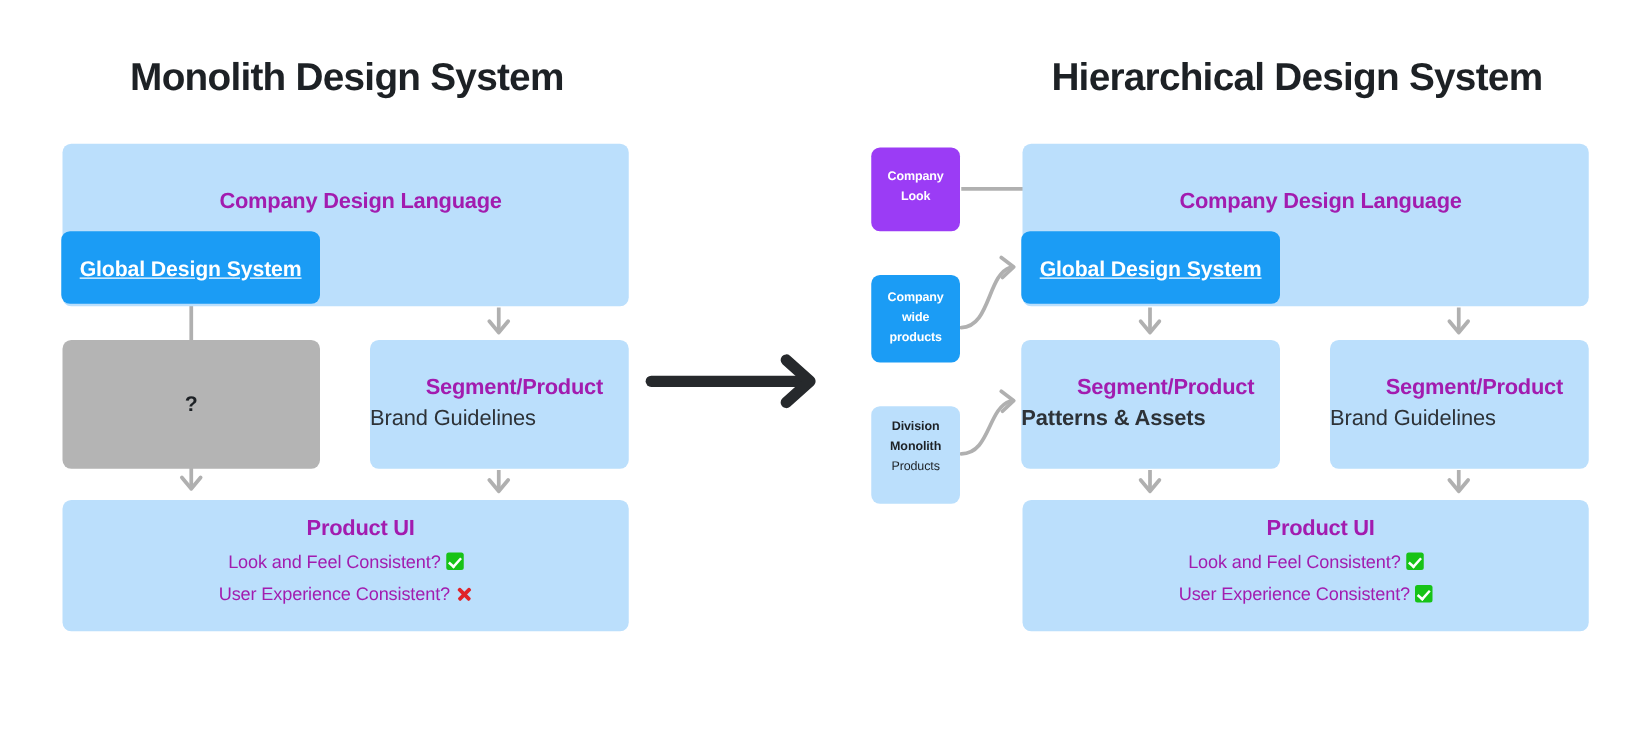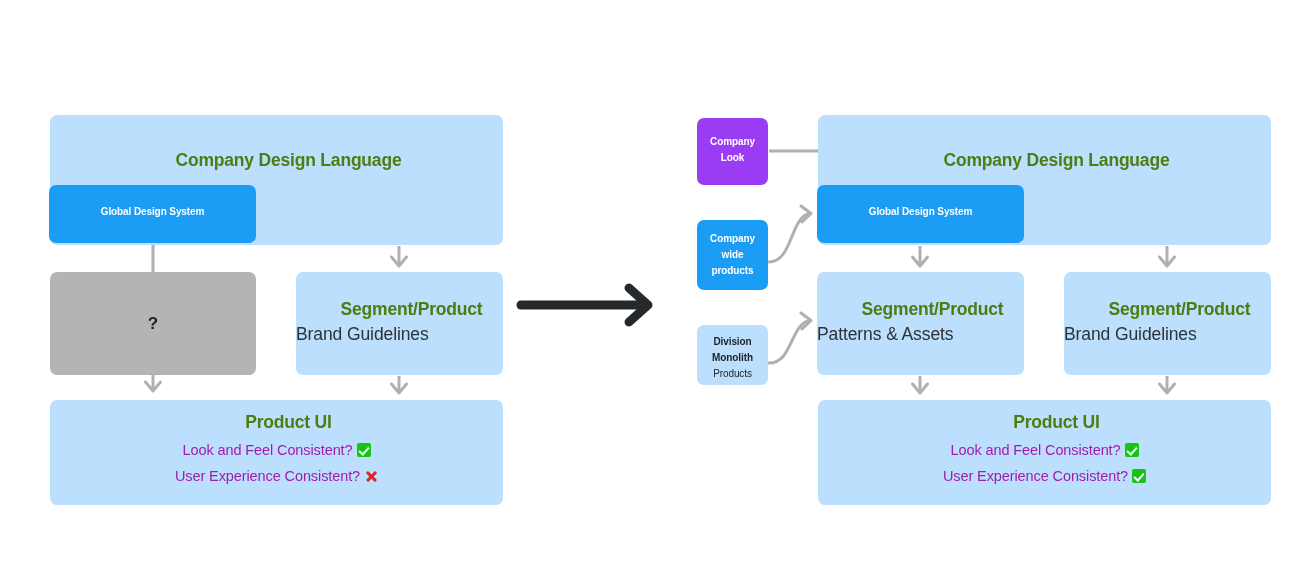--- a/index.html
+++ b/index.html
@@ -40,37 +40,38 @@
     box-sizing: border-box;
   }
   .lightblue { background: #bbdffc; }
   .brightblue { background: #1b9cf5; }
   .purple { background: #9b3cf5; }
   .gray { background: #b4b4b4; }
 
   .box-title {
     font-weight: bold;
     font-size: 17.5px;
-    color: #4d7c0f;
+    color: #a21caf;
     letter-spacing: -0.2px;
     text-align: center;
     padding-left: 24px;
   }
   .box-sub {
     font-size: 17.5px;
     color: #2d3237;
     text-align: left;
     letter-spacing: -0.1px;
   }
   .chip-label {
     font-weight: bold;
-    font-size: 10px;
+    font-size: 17px;
     color: #ffffff;
     text-align: center;
     letter-spacing: -0.1px;
+    text-decoration: underline;
   }
   .mini-label {
     font-size: 10px;
     font-weight: bold;
     color: #ffffff;
     text-align: center;
     line-height: 16px;
     letter-spacing: -0.1px;
   }
   .mini-label.dark { color: #1d2125; }
@@ -128,20 +129,22 @@
     width: 1315px;
     height: 588px;
     pointer-events: none;
   }
 </style>
 </head>
 <body>
 
 <div class="stage">
 
+  <div class="panel-title" id="title-left">Monolith Design System</div>
+  <div class="panel-title" id="title-right">Hierarchical Design System</div>
 
   <svg class="overlay" viewBox="0 0 1315 588">
     <defs>
       <marker id="ah-gray" markerWidth="9" markerHeight="9" refX="3.2" refY="4.5" orient="auto" markerUnits="strokeWidth">
         <path d="M0.6,1.1 L5.2,4.5 L0.6,7.9" fill="none" stroke="#b0b0b0" stroke-width="1.25" stroke-linecap="round" stroke-linejoin="round"></path>
       </marker>
     </defs>
 
     <g>
       <line x1="153" y1="243" x2="153" y2="391" stroke="#b0b0b0" stroke-width="3"></line>
@@ -236,39 +239,39 @@
   </div>
 
   <div class="box brightblue" style="left:697px; top:220px; width:71px; height:70px;">
     <div class="mini-label" style="position:absolute; left:0; right:0; top:11px;">
       <div>Company</div>
       <div>wide</div>
       <div>products</div>
     </div>
   </div>
 
-  <div class="box lightblue" style="left:697px; top:325px; width:71px; height:60px;">
+  <div class="box lightblue" style="left:697px; top:325px; width:71px; height:78px;">
     <div class="mini-label dark" style="position:absolute; left:0; right:0; top:9px;">
       <div>Division</div>
       <div>Monolith</div>
       <div class="reg">Products</div>
     </div>
   </div>
 
   <div class="box lightblue" style="left:818px; top:115px; width:453px; height:130px;">
     <div class="box-title" style="position:absolute; left:0; right:0; top:35px;">Company Design Language</div>
   </div>
 
   <div class="box brightblue" style="left:817px; top:185px; width:207px; height:58px;">
     <div class="chip-label" style="position:absolute; left:0; right:0; top:21px;">Global Design System</div>
   </div>
 
   <div class="box lightblue" style="left:817px; top:272px; width:207px; height:103px;">
     <div class="box-title" style="position:absolute; left:0; right:0; top:27px;">Segment/Product</div>
-    <div class="box-sub" style="position:absolute; left:0; right:0; top:52px;">Patterns &amp; Assets</div>
+    <div class="box-sub" style="position:absolute; left:0; right:0; top:52px;font-weight:bold;">Patterns &amp; Assets</div>
   </div>
 
   <div class="box lightblue" style="left:1064px; top:272px; width:207px; height:103px;">
     <div class="box-title" style="position:absolute; left:0; right:0; top:27px;">Segment/Product</div>
     <div class="box-sub" style="position:absolute; left:0; right:0; top:52px;">Brand Guidelines</div>
   </div>
 
   <div class="box lightblue" style="left:818px; top:400px; width:453px; height:105px;">
     <div class="box-title" style="position:absolute; left:0; right:0; top:12px;">Product UI</div>
     <div style="position:absolute; left:0; right:0; top:42px; text-align:center;">

